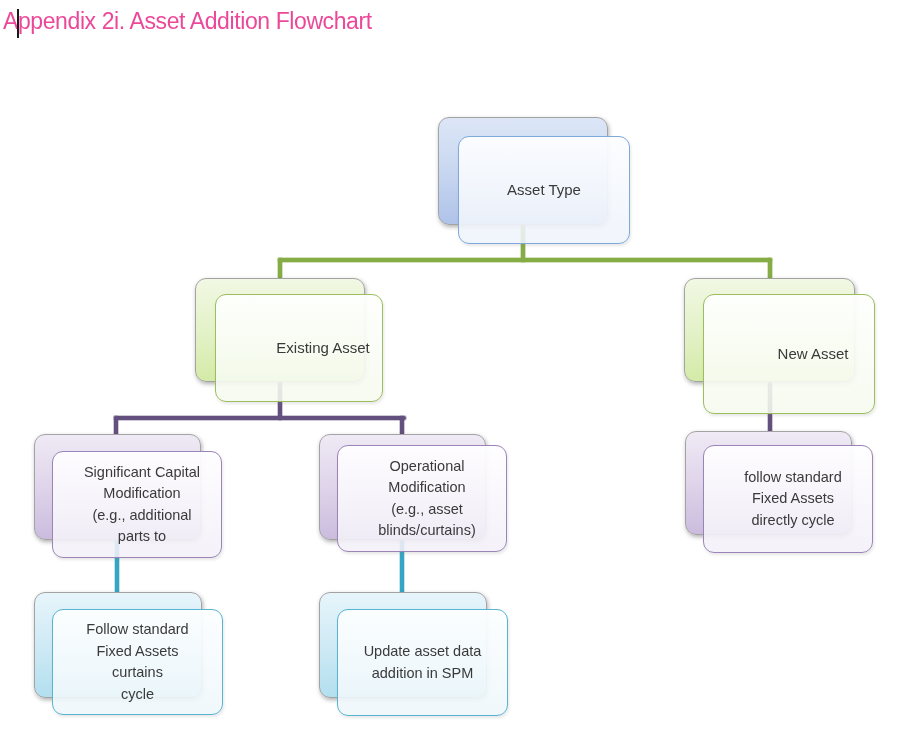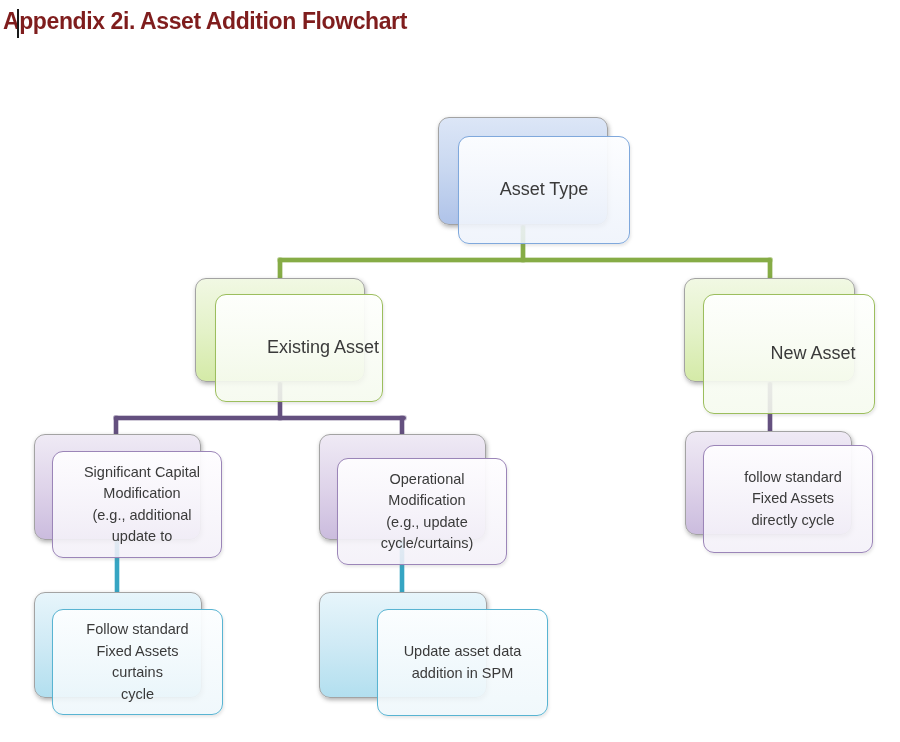--- a/index.html
+++ b/index.html
@@ -2,21 +2,21 @@
 <html><head>
 <meta charset="utf-8">
 <style>
   html,body { margin:0; padding:0; background:#ffffff; }
   .stage {
     position:relative; width:900px; height:742px; background:#ffffff;
     font-family:"Liberation Sans", sans-serif; overflow:hidden;
   }
   .page-title {
     position:absolute; left:3px; top:8px;
-    font-size:23px; font-weight:bold; color:#7f1d1d; letter-spacing:-0.4px;
+    font-size:23px; font-weight:normal; color:#ec4899; letter-spacing:-0.4px;
     white-space:nowrap;
   }
   .text-cursor {
     position:absolute; left:17px; top:9px; width:2px; height:29px;
     background:#1a1a1a;
   }
   .conn { position:absolute; z-index:1; border-radius:2px; }
   .conn.green  { background:#86AC46; box-shadow:0 0 0 1px rgba(134,172,70,0.35); }
   .conn.purple { background:#64507F; box-shadow:0 0 0 1px rgba(100,80,127,0.3); }
   .conn.cyan   { background:#36A5C3; box-shadow:0 0 0 1px rgba(54,165,195,0.3); }
@@ -26,21 +26,21 @@
     z-index:2; border:1.6px solid #A3A3A3;
     box-shadow:1px 2px 4px rgba(80,80,80,0.45);
   }
   .node-front {
     z-index:3; border:1.7px solid;
     display:flex; flex-direction:column; align-items:center; justify-content:center;
     text-align:center; color:#3a3a3a;
     box-shadow:1px 2px 3px rgba(120,120,120,0.18);
   }
   .node-front .line { line-height:21.5px; font-size:14.5px; }
-  .node-front.big .line { font-size:18px; }
+  .node-front.big .line { font-size:15px; }
 
   .back-blue   { background:linear-gradient(to bottom,#DCE6F7 0%,#C8D7F0 50%,#AFC3E9 100%); }
   .front-blue  { border-color:#7FA8DC; background:linear-gradient(to bottom,rgba(252,253,255,0.96),rgba(238,243,251,0.88)); }
   .back-green  { background:linear-gradient(to bottom,#F1F8E3 0%,#E4F2C9 50%,#D4EAA7 100%); }
   .front-green { border-color:#9CBE5D; background:linear-gradient(to bottom,rgba(254,255,253,0.96),rgba(245,250,238,0.88));padding-left:48px; }
   .back-purple { background:linear-gradient(to bottom,#EFEAF5 0%,#DFD4EA 50%,#CBBCDE 100%); }
   .front-purple{ border-color:#9B85B8; background:linear-gradient(to bottom,rgba(254,253,255,0.96),rgba(243,240,248,0.88));padding-left:10px; }
   .back-cyan   { background:linear-gradient(to bottom,#E7F5FB 0%,#CFEAF5 50%,#B2DFEF 100%); }
   .front-cyan  { border-color:#58B4D2; background:linear-gradient(to bottom,rgba(252,254,255,0.96),rgba(238,247,251,0.88)); }
 </style>
@@ -86,31 +86,31 @@
       <div class="line">New Asset</div>
     </div>
   </div>
 
   <div>
     <div class="node-back back-purple" style="left:34px;top:434px;width:167px;height:106px;"></div>
     <div class="node-front front-purple" style="left:52px;top:451px;width:170px;height:107px;">
       <div class="line">Significant Capital</div>
       <div class="line">Modification</div>
       <div class="line">(e.g., additional</div>
-      <div class="line">update to</div>
+      <div class="line">parts to</div>
     </div>
   </div>
 
   <div>
     <div class="node-back back-purple" style="left:319px;top:434px;width:167px;height:106px;"></div>
-    <div class="node-front front-purple" style="left:337px;top:458px;width:170px;height:107px;text-align:center;">
+    <div class="node-front front-purple" style="left:337px;top:445px;width:170px;height:107px;text-align:center;">
       <div class="line">Operational</div>
       <div class="line">Modification</div>
-      <div class="line">(e.g., update</div>
-      <div class="line">cycle/curtains)</div>
+      <div class="line">(e.g., asset</div>
+      <div class="line">blinds/curtains)</div>
     </div>
   </div>
 
   <div>
     <div class="node-back back-purple" style="left:685px;top:431px;width:167px;height:104px;"></div>
     <div class="node-front front-purple" style="left:703px;top:445px;width:170px;height:108px;">
       <div class="line">follow standard</div>
       <div class="line">Fixed Assets</div>
       <div class="line">directly cycle</div>
     </div>
@@ -121,19 +121,19 @@
     <div class="node-front front-cyan" style="left:52px;top:609px;width:171px;height:106px;">
       <div class="line">Follow standard</div>
       <div class="line">Fixed Assets</div>
       <div class="line">curtains</div>
       <div class="line">cycle</div>
     </div>
   </div>
 
   <div>
     <div class="node-back back-cyan" style="left:319px;top:592px;width:168px;height:106px;"></div>
-    <div class="node-front front-cyan" style="left:337px;top:609px;width:171px;height:107px;margin-left:40px;">
+    <div class="node-front front-cyan" style="left:337px;top:609px;width:171px;height:107px;">
       <div class="line">Update asset data</div>
       <div class="line">addition in SPM</div>
     </div>
   </div>
 
 </div>
 
 </body></html>

